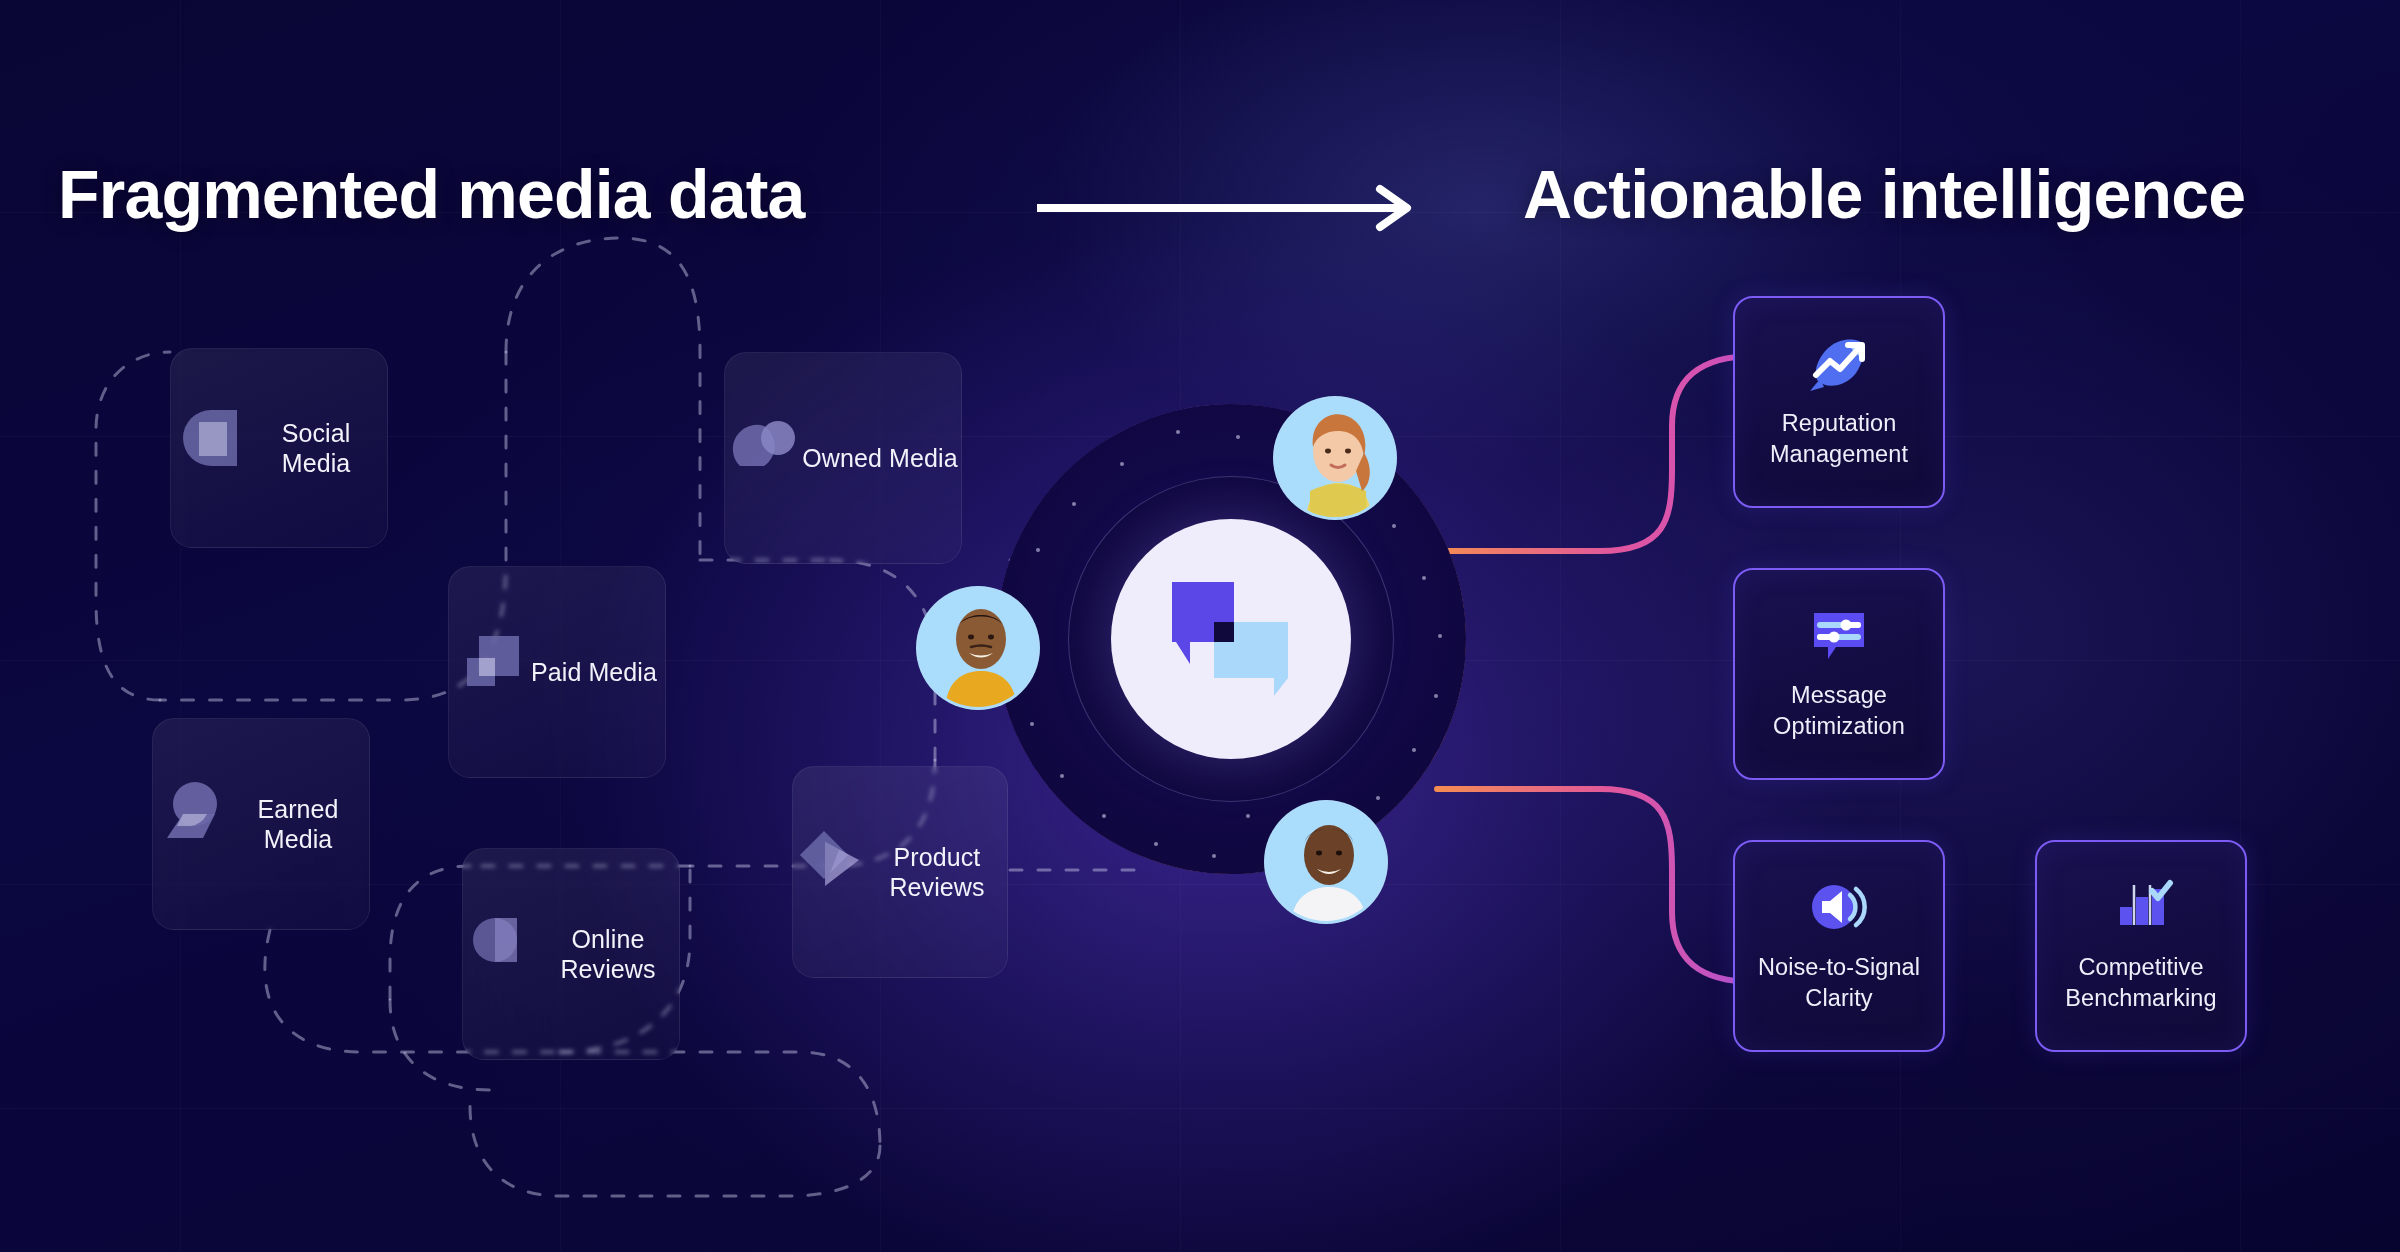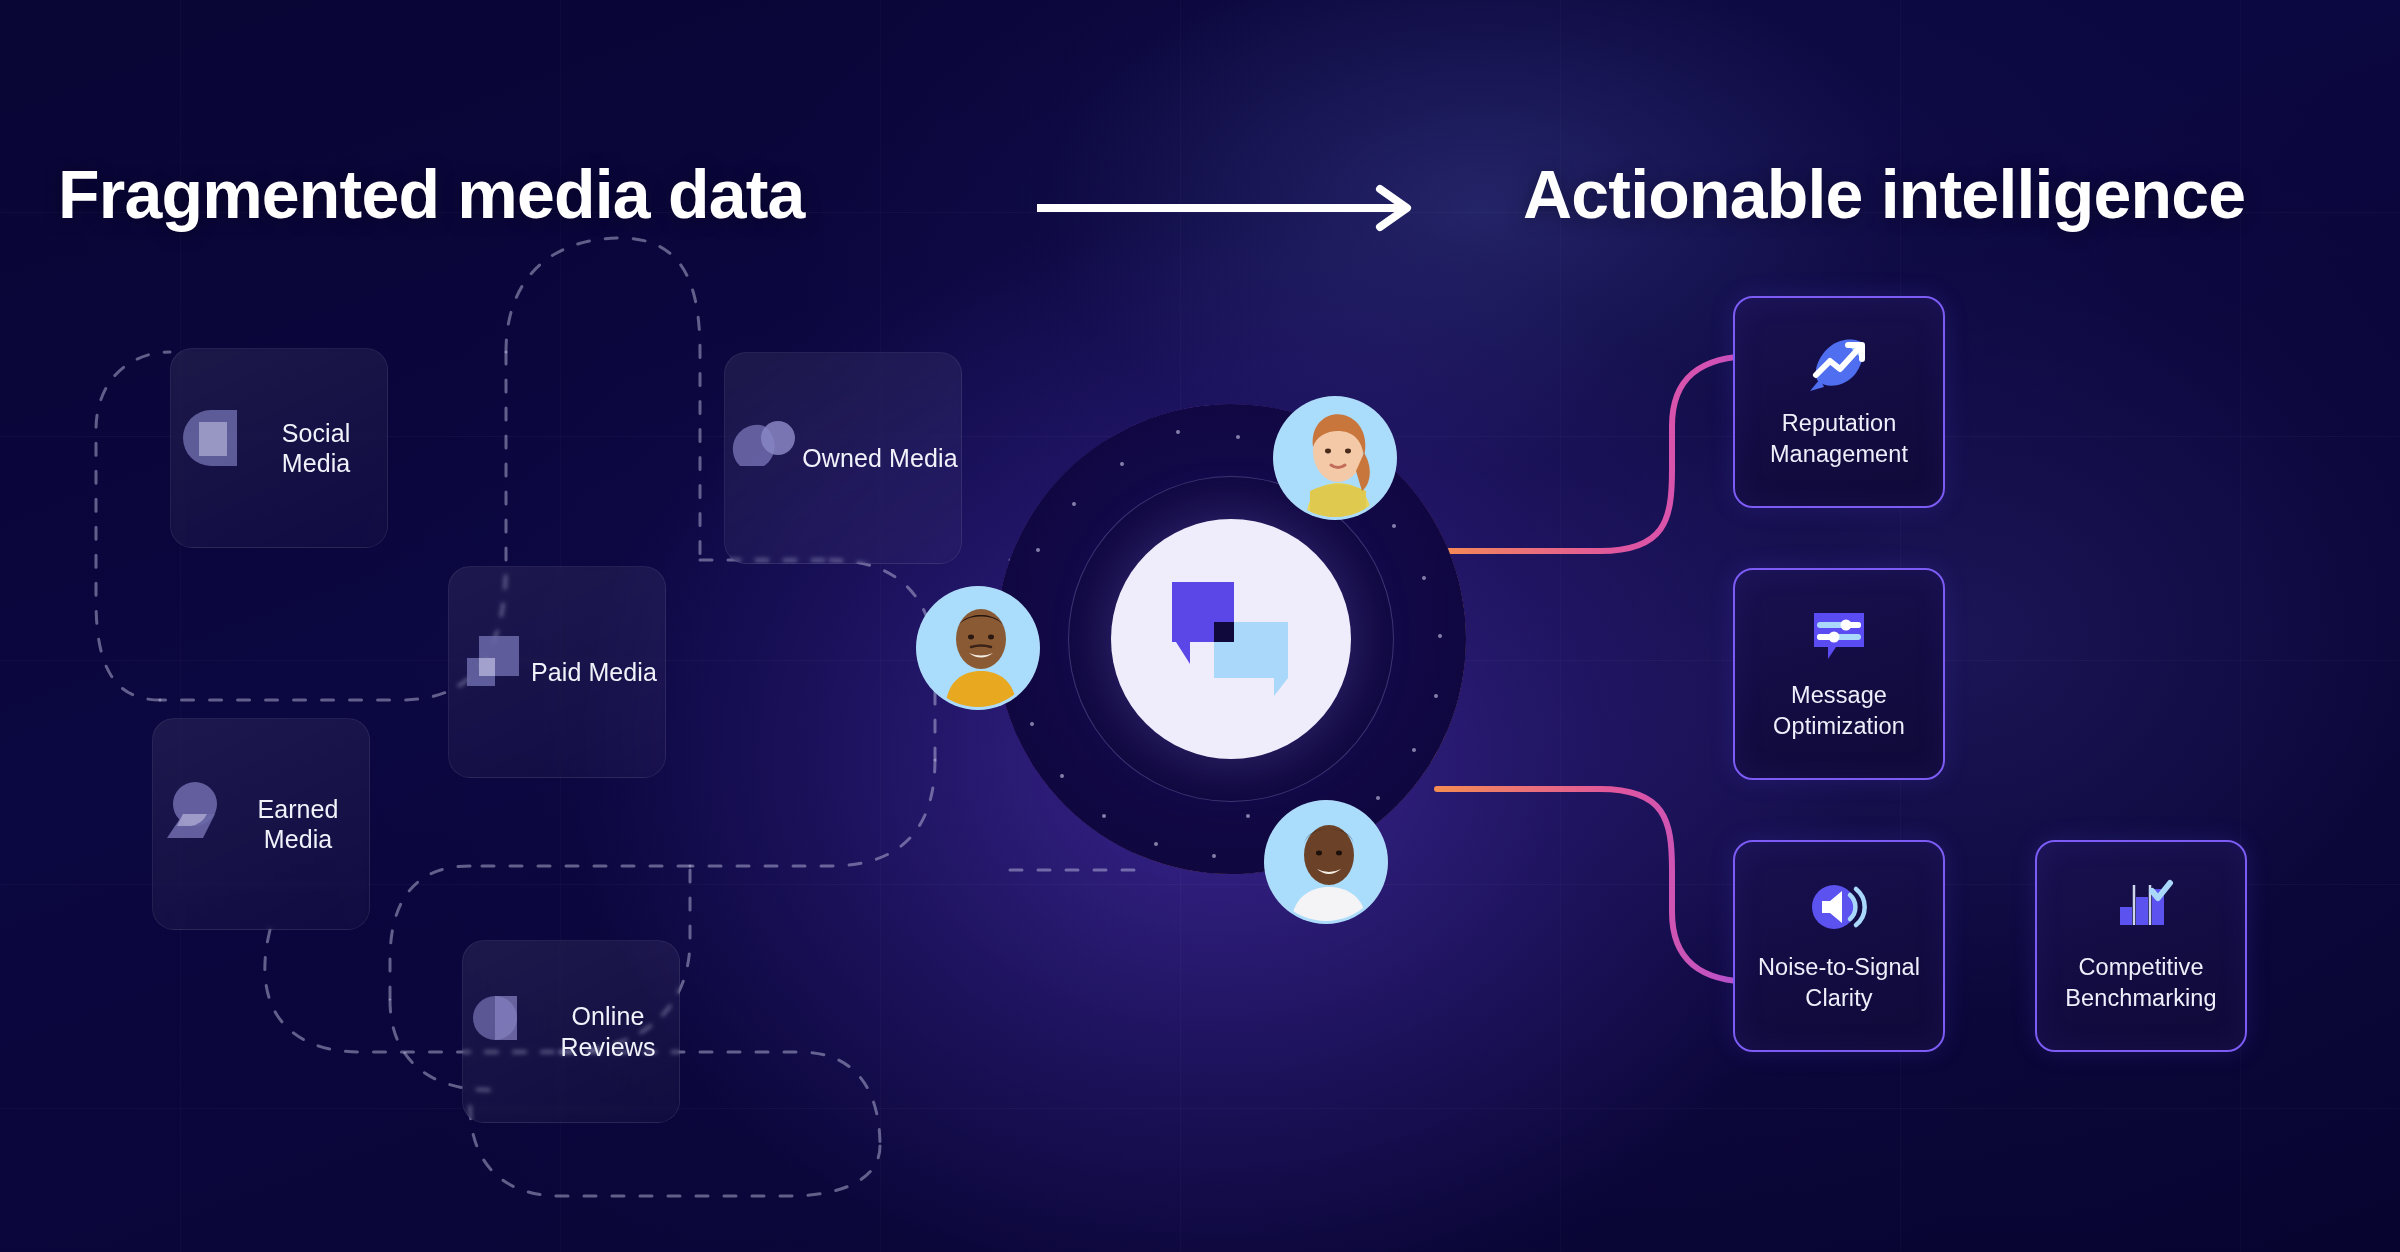--- a/index.html
+++ b/index.html
@@ -179,22 +179,32 @@
     <div class="m-icon">
       <svg width="74" height="74" viewBox="0 0 74 74">
         <circle cx="42" cy="28" r="22" fill="#6b68a8" opacity="0.9"></circle>
         <path d="M30 38 L62 38 L50 62 L14 62 Z" fill="#6b68a8" opacity="0.9"></path>
         <path d="M30 38 L54 38 A22 22 0 0 1 38 50 L24 50 Z" fill="#c8c6e6" opacity="0.55"></path>
       </svg>
     </div>
     <div class="m-label">Earned Media</div>
   </div>
 
-
-  <div class="media-card" style="left:462px;top:940px;width:218px;height:183px">
+  <div class="media-card" style="left:792px;top:766px;width:216px;height:212px">
+    <div class="m-icon">
+      <svg width="74" height="74" viewBox="0 0 74 74">
+        <rect x="14" y="14" width="34" height="34" transform="rotate(45 31 31)" fill="#6b68a8" opacity="0.85"></rect>
+        <path d="M32 18 L66 36 L32 62 Z" fill="#a6a2d6" opacity="0.75"></path>
+        <path d="M32 18 L46 26 L32 62 Z" fill="#7c79b4" opacity="0.85"></path>
+      </svg>
+    </div>
+    <div class="m-label">Product Reviews</div>
+  </div>
+
+  <div class="media-card" style="left:462px;top:848px;width:218px;height:212px">
     <div class="m-icon">
       <svg width="74" height="74" viewBox="0 0 74 74">
         <circle cx="32" cy="34" r="22" fill="#6b68a8" opacity="0.8"></circle>
         <rect x="32" y="12" width="22" height="44" fill="#8a86c4" opacity="0.7"></rect>
       </svg>
     </div>
     <div class="m-label">Online Reviews</div>
   </div>
 
   <svg style="position:absolute;left:0;top:0;width:2400px;height:1252px;pointer-events:none" viewBox="0 0 2400 1252">

